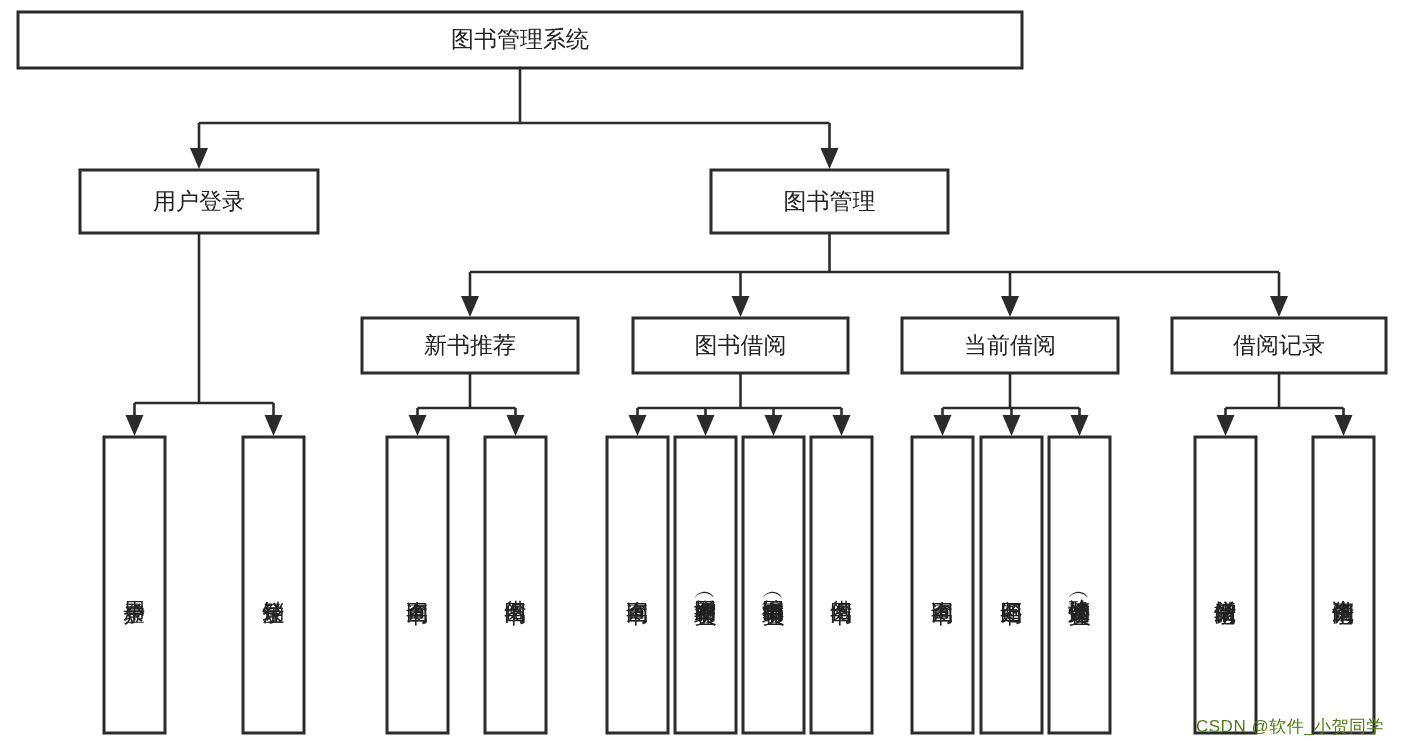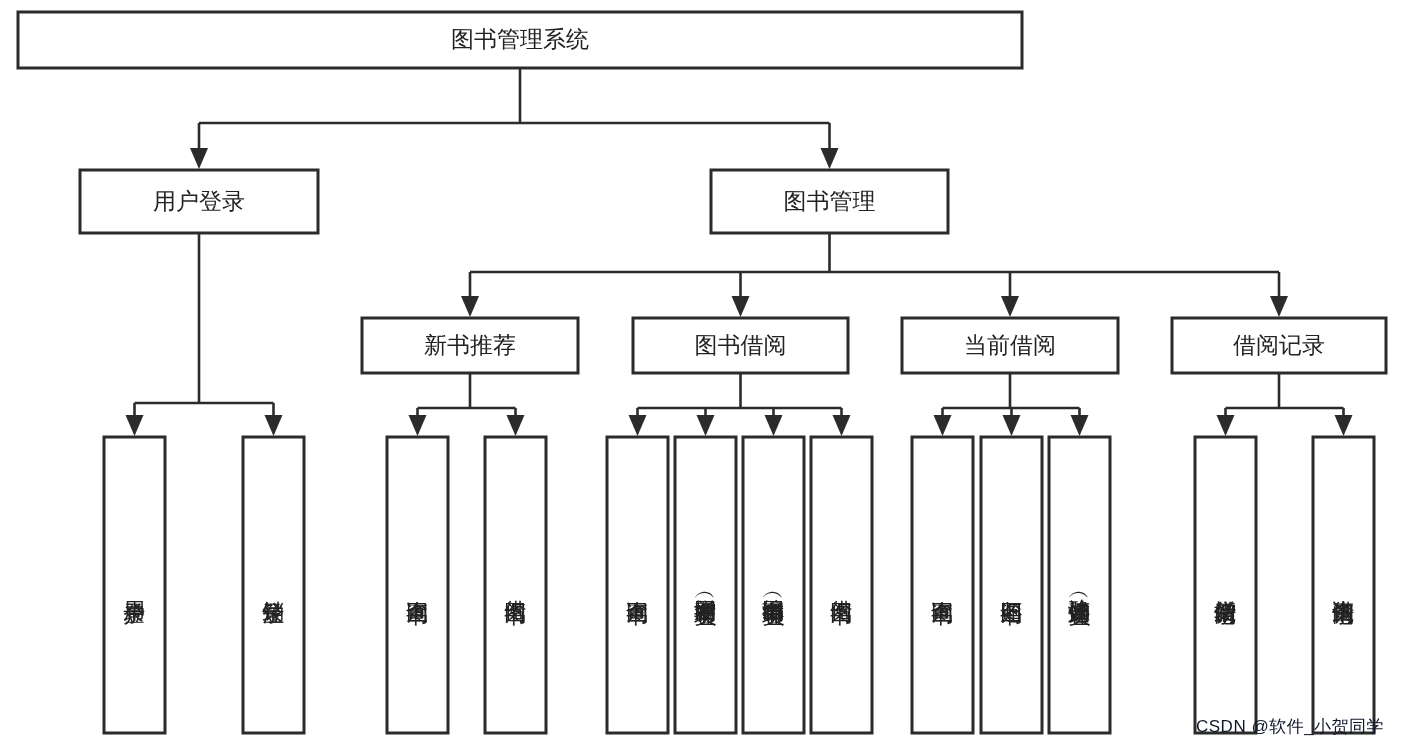--- a/index.html
+++ b/index.html
@@ -63,21 +63,21 @@
     display: flex;
     align-items: center;
     justify-content: center;
     pointer-events: none;
     user-select: none;
   }
   .watermark {
     position: absolute;
     font-family: "Liberation Sans", "DejaVu Sans", sans-serif;
     font-size: 17px;
-    color: #0f172a;
+    color: #4d7c0f;
     white-space: nowrap;
     letter-spacing: 0.5px;
   }
 </style>
 </head>
 <body>
 
 <div id="diagram-root">
 
   <svg id="tree-svg" viewBox="0 0 1405 747">

